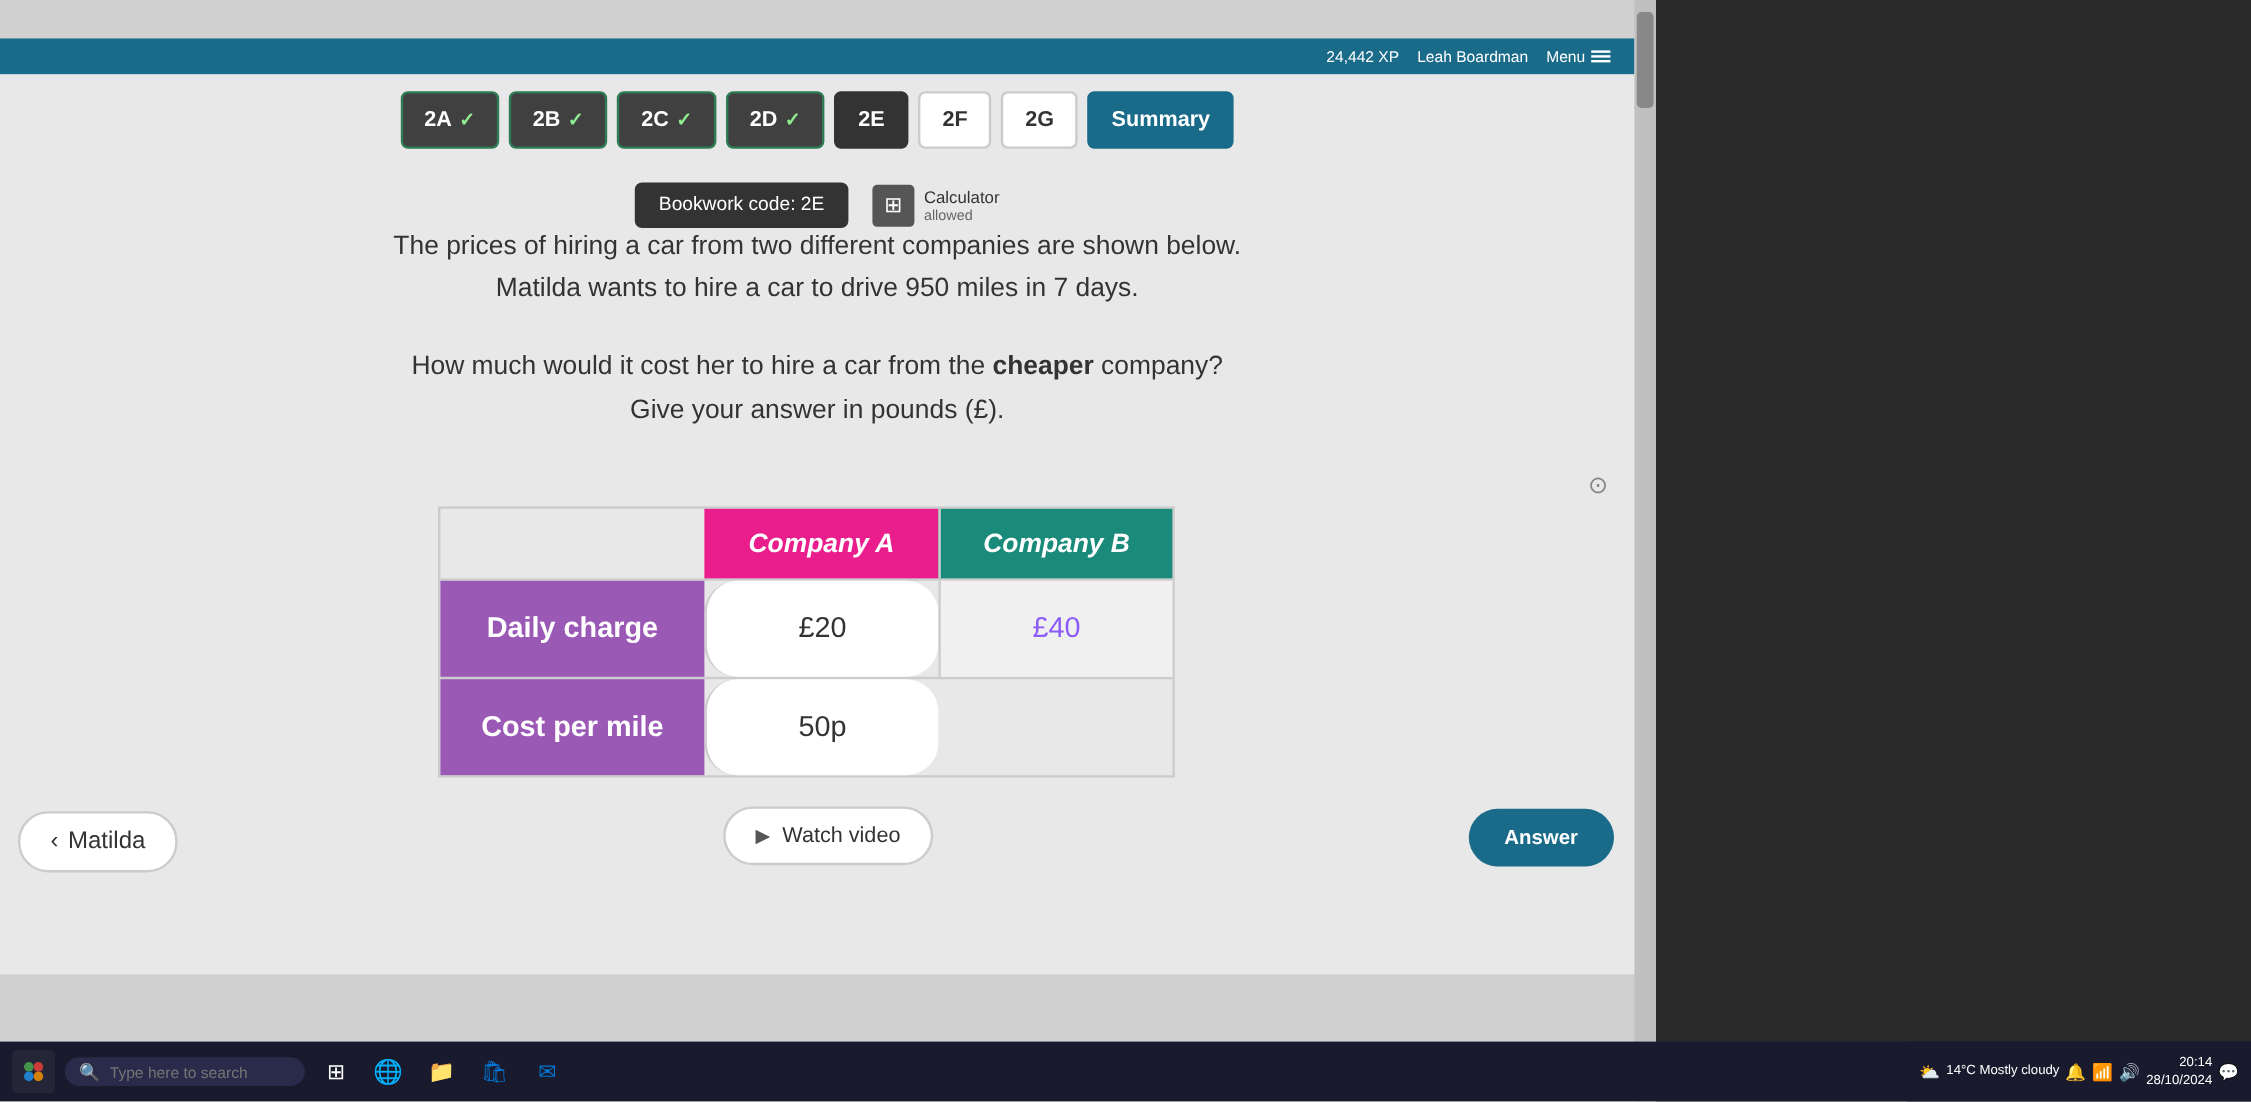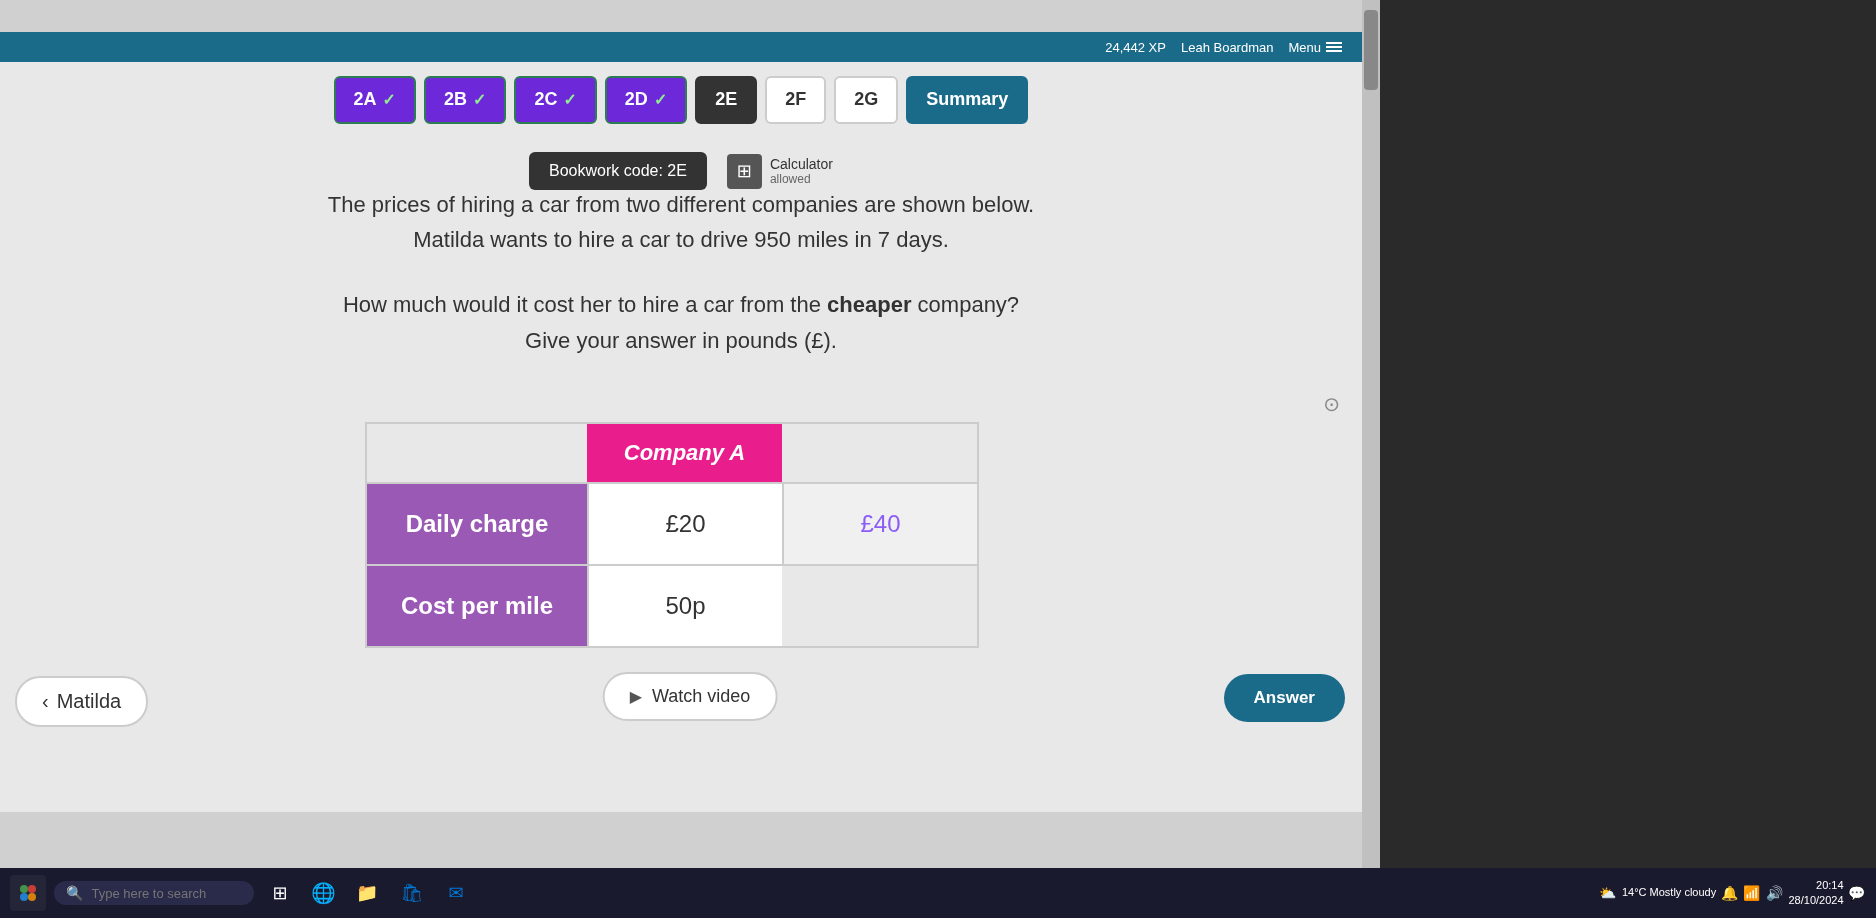--- a/index.html
+++ b/index.html
@@ -116,21 +116,21 @@
       display: flex;
       align-items: center;
       gap: 6px;
       font-size: 18px;
       font-weight: 600;
       cursor: pointer;
       border: 2px solid transparent;
     }
 
     .tab-completed {
-      background: #6d28d9;
+      background: #404040;
       color: white;
       border-color: #2e7d52;
     }
     .tab-check {
       color: #90ee90;
       font-size: 16px;
     }
     .tab-active {
       background: #333;
       color: white;
@@ -273,20 +273,21 @@
     .td-value {
       width: 195px;
       min-height: 80px;
       background: white;
       display: flex;
       align-items: center;
       justify-content: center;
       font-size: 24px;
       color: #333;
       border-left: 2px solid #ccc;
+      border-radius: 27px;
     }
 
     .td-value-b {
       width: 195px;
       min-height: 80px;
       background: #f0f0f0;
       display: flex;
       align-items: center;
       justify-content: center;
       font-size: 24px;
@@ -516,20 +517,23 @@
   </div>
 
   <div class="screenshot-icon">⊙</div>
 
   <div class="table-container">
     <div class="table-wrapper">
       
       <div class="table-header-row">
         <div class="th-company-a">
           <span>Company A</span>
+        </div>
+        <div class="th-company-b">
+          <span>Company B</span>
         </div>
       </div>
       
       <div class="table-data-row">
         <div class="td-label">
           <span>Daily charge</span>
         </div>
         <div class="td-value">
           <span>£20</span>
         </div>

